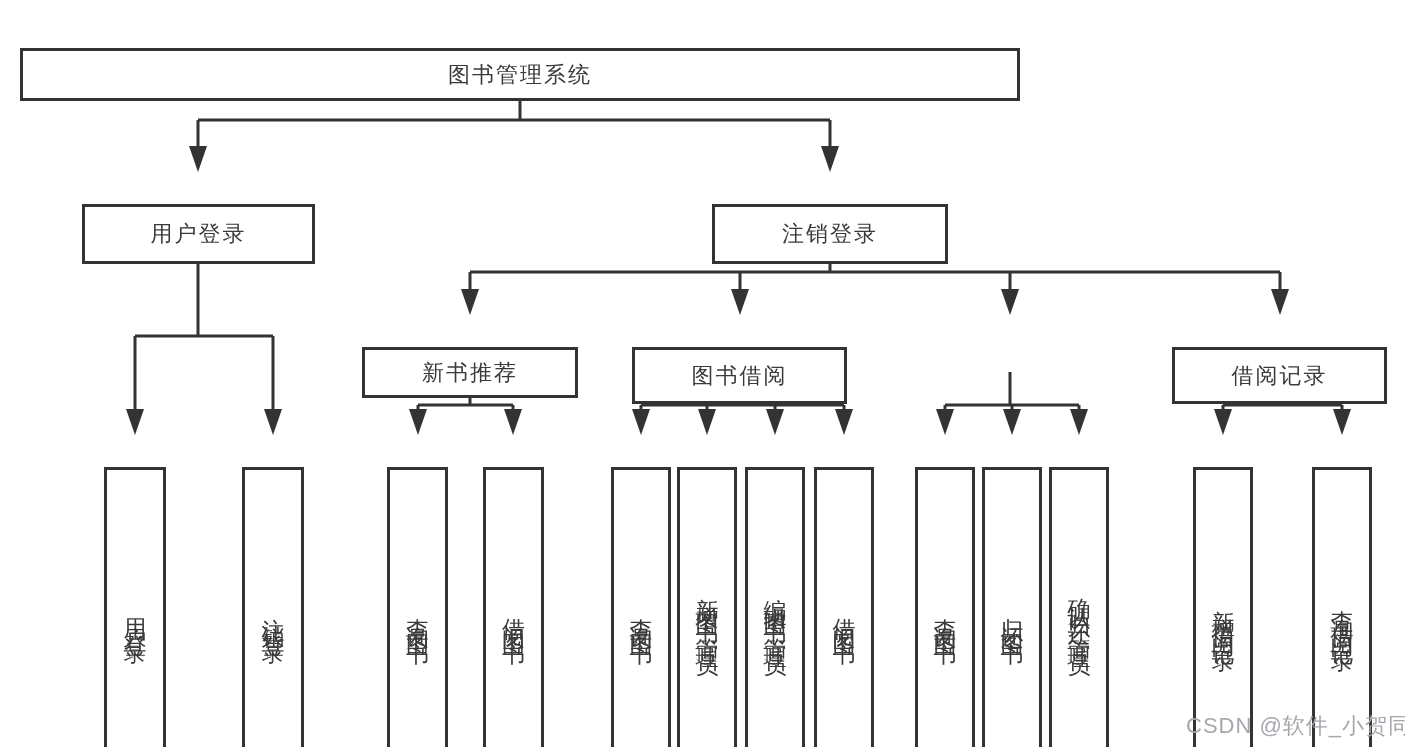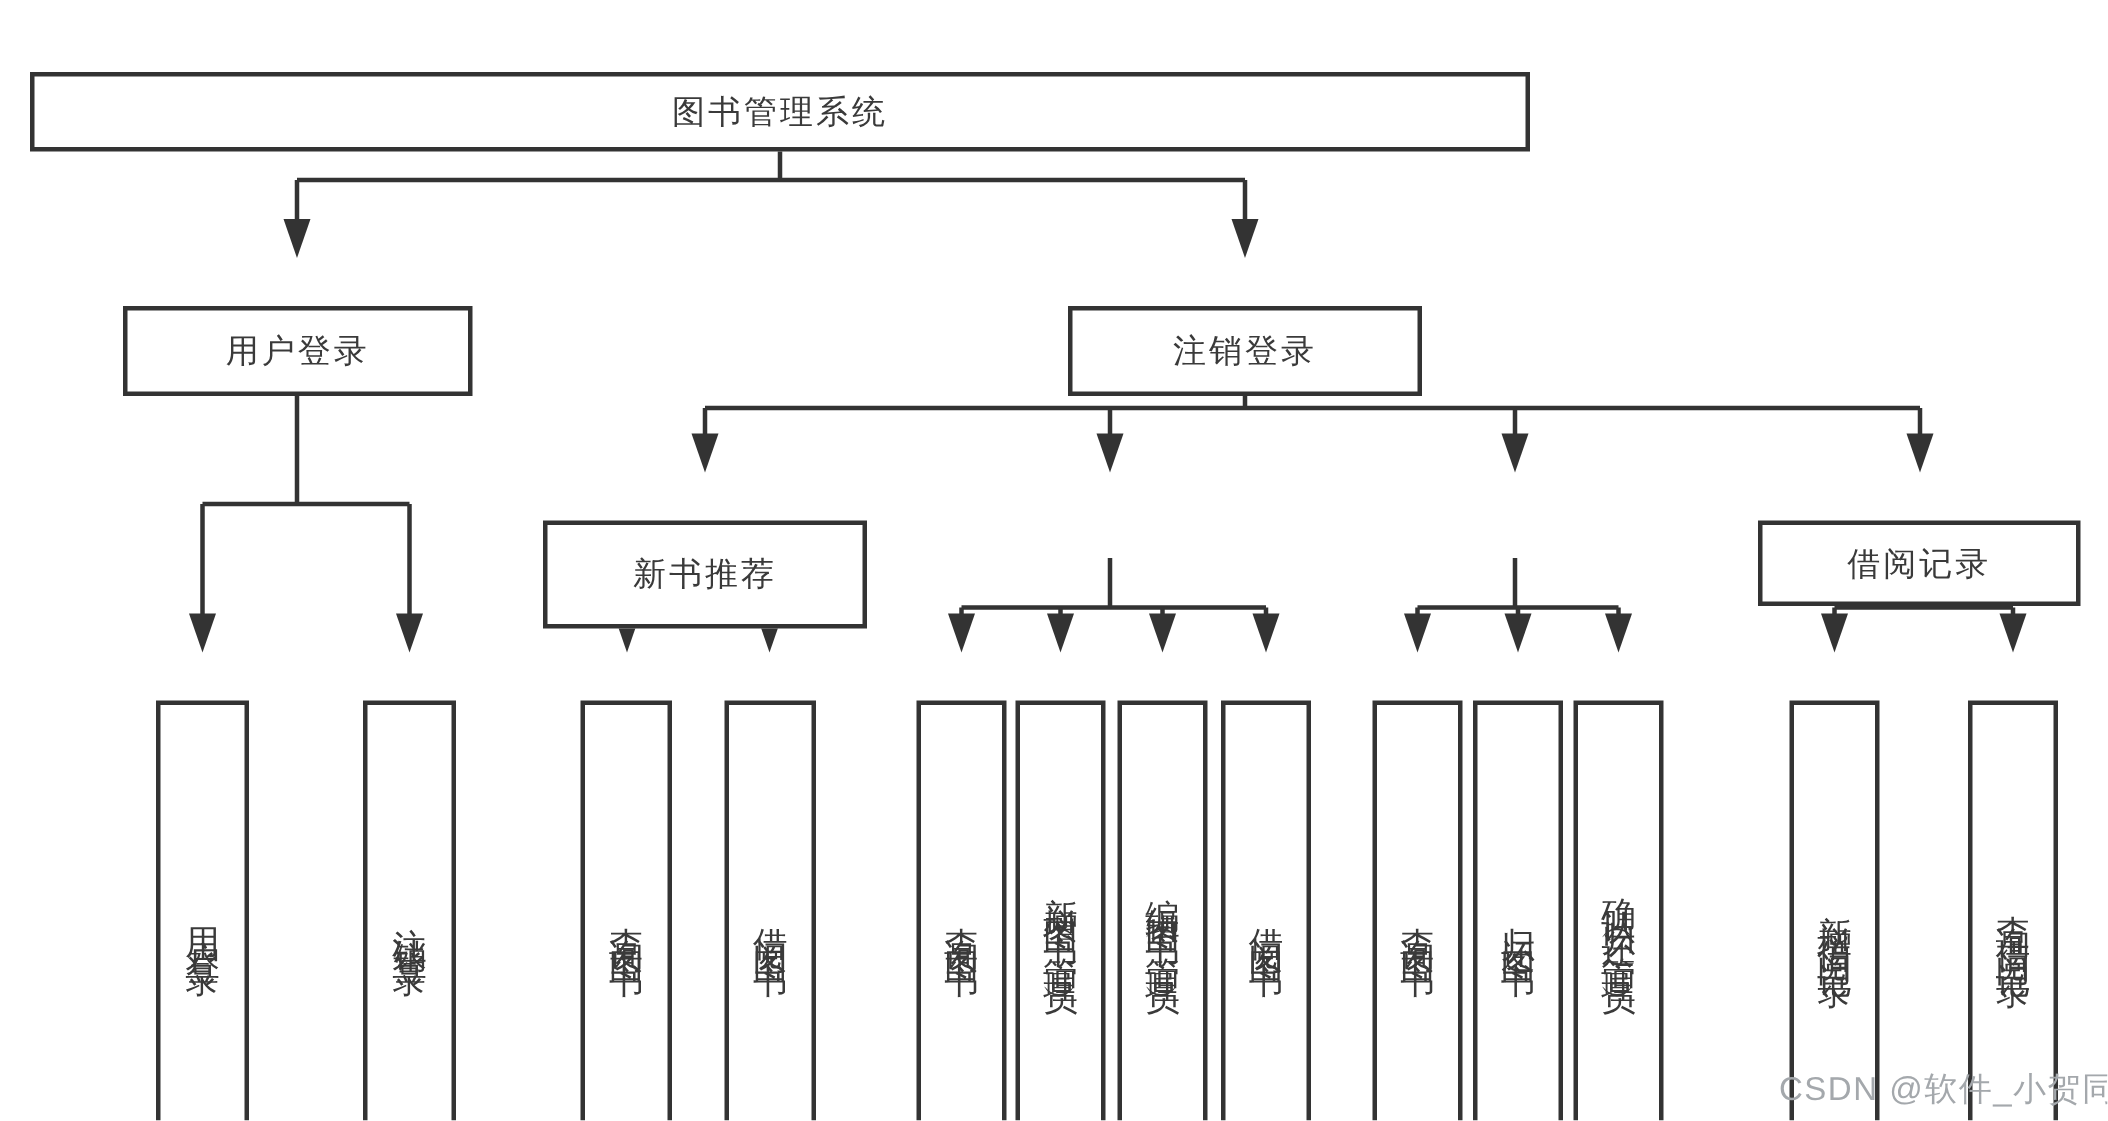--- a/index.html
+++ b/index.html
@@ -102,21 +102,22 @@
       <polygon points="1214,409 1232,409 1223,435"></polygon>
       <polygon points="1333,409 1351,409 1342,435"></polygon>
     </g>
   </svg>
 
   <div class="node h" style="left:20px;top:16px;width:1000px;height:53px;">图书管理系统</div>
 
   <div class="node h" style="left:82px;top:172px;width:233px;height:60px;">用户登录</div>
   <div class="node h" style="left:712px;top:172px;width:236px;height:60px;">注销登录</div>
 
-  <div class="node h" style="left:362px;top:315px;width:216px;height:72px;">新书推荐</div>
+  <div class="node h" style="left:362px;top:315px;width:216px;height:51px;">新书推荐</div>
+  <div class="node h" style="left:632px;top:315px;width:215px;height:57px;">图书借阅</div>
   <div class="node h" style="left:1172px;top:315px;width:215px;height:57px;">借阅记录</div>
 
   <div class="node leaf" style="left:104px;top:435px;width:62px;height:298px;">
     <span>用户登录</span>
   </div>
   <div class="node leaf" style="left:242px;top:435px;width:62px;height:298px;">
     <span>注销登录</span>
   </div>
 
   <div class="node leaf" style="left:387px;top:435px;width:61px;height:298px;">

